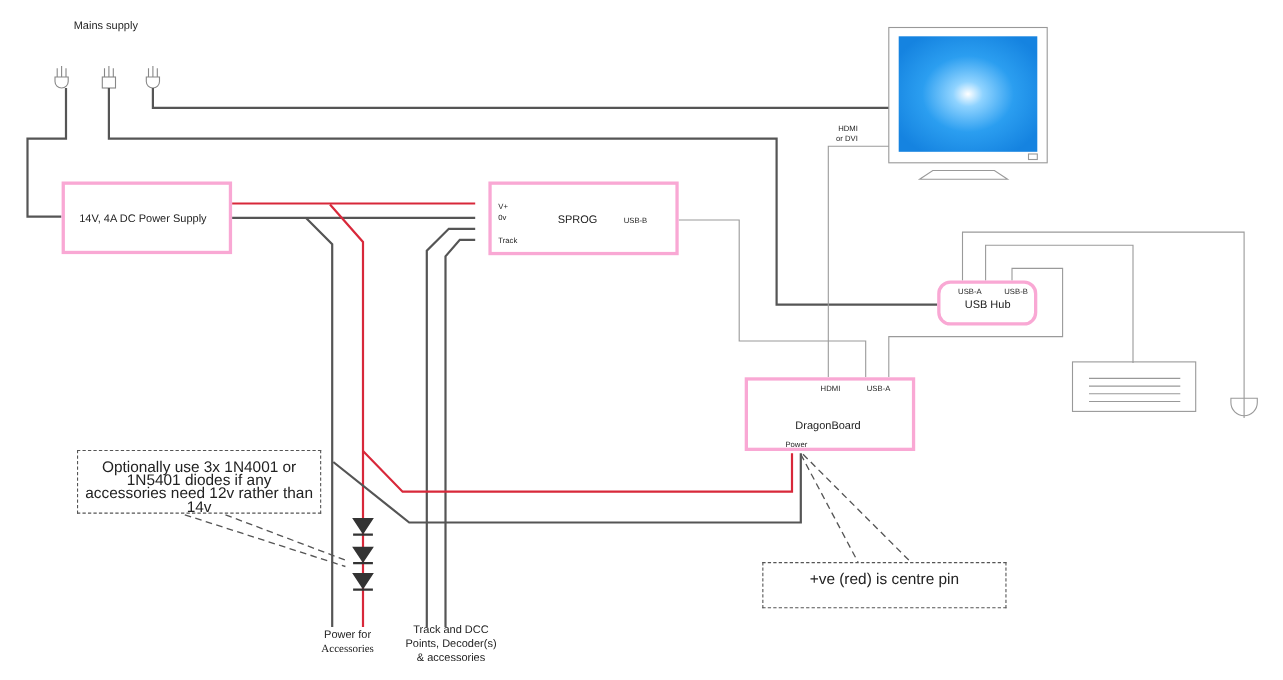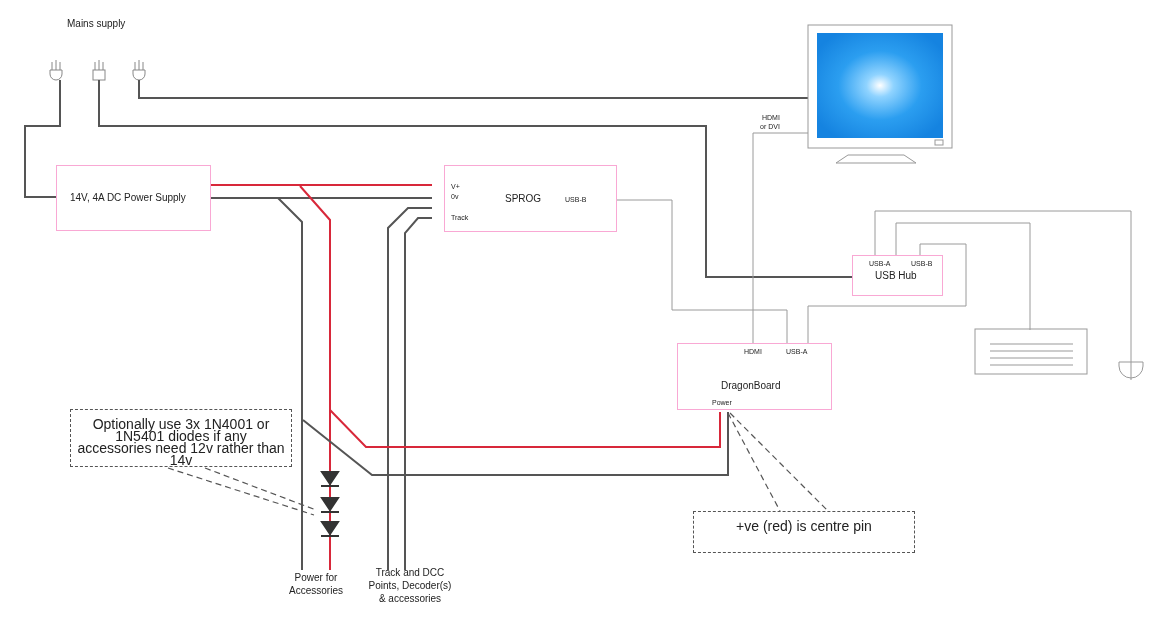--- a/index.html
+++ b/index.html
@@ -1,21 +1,21 @@
 <!DOCTYPE html>
 <html><head>
   <meta charset="utf-8">
   <style>
     html, body { margin: 0; padding: 0; background: #ffffff; }
     body { width: 1166px; height: 618px; position: relative; overflow: hidden;
            font-family: "Liberation Sans", sans-serif; color: #222; }
     svg.wires { position: absolute; left: 0; top: 0; }
     .lbl { position: absolute; font-size: 10px; line-height: 12px; color: #222; white-space: nowrap; }
     .tiny { font-size: 7px; line-height: 9px; }
-    .box { position: absolute; border: 1px solid #f9a8d4; background: #fff; box-sizing: border-box; }
+    .box { position: absolute; border: 3px solid #f9a8d4; background: #fff; box-sizing: border-box; }
     .center { text-align: center; }
     .note { position: absolute; border: 1.5px dashed #555; box-sizing: border-box; background: #fff;
             font-size: 14px; line-height: 12px; text-align: center; padding: 3px 6px; }
   </style>
 </head>
 <body>
 
 <svg class="wires" width="1166" height="618" viewBox="0 0 1166 618">
 
   <g fill="none" stroke="#888" stroke-width="1">
@@ -108,35 +108,35 @@
   <div class="lbl tiny" style="left:6px;top:16px;">V+</div>
   <div class="lbl tiny" style="left:6px;top:26px;">0v</div>
   <div class="lbl tiny" style="left:6px;top:47px;">Track</div>
   <div class="lbl" style="left:60px;top:27px;">SPROG</div>
   <div class="lbl tiny" style="left:120px;top:29px;">USB-B</div>
 </div>
 
 <div class="lbl tiny center" style="left:762px;top:113px;">HDMI</div>
 <div class="lbl tiny center" style="left:760px;top:122px;">or DVI</div>
 
-<div class="box" style="left:852px;top:255px;width:91px;height:41px;">
+<div class="box" style="left:852px;top:255px;width:91px;height:41px;border-radius:12px;">
   <div class="lbl tiny" style="left:16px;top:3px;">USB-A</div>
   <div class="lbl tiny" style="left:58px;top:3px;">USB-B</div>
   <div class="lbl" style="left:22px;top:14px;">USB Hub</div>
 </div>
 
 <div class="box" style="left:677px;top:343px;width:155px;height:67px;">
   <div class="lbl tiny" style="left:66px;top:3px;">HDMI</div>
   <div class="lbl tiny" style="left:108px;top:3px;">USB-A</div>
   <div class="lbl" style="left:43px;top:36px;">DragonBoard</div>
   <div class="lbl tiny" style="left:34px;top:54px;">Power</div>
 </div>
 
 <div class="note" style="left:70px;top:409px;width:222px;height:58px;padding-top:8px;">Optionally use 3x 1N4001 or 1N5401 diodes if any accessories need 12v rather than 14v</div>
 
 <div class="note" style="left:693px;top:511px;width:222px;height:42px;padding-top:8px;">+ve (red) is centre pin</div>
 
 <div class="lbl center" style="left:283px;top:572px;width:66px;">Power for</div>
-<div class="lbl center" style="left:283px;top:585px;width:66px;">Accessories</div>
+<div class="lbl center" style="left:283px;top:585px;width:66px;font-family:Liberation Serif, serif;">Accessories</div>
 
 <div class="lbl center" style="left:362px;top:567px;width:96px;">Track and DCC</div>
 <div class="lbl center" style="left:362px;top:580px;width:96px;">Points,  Decoder(s)</div>
 <div class="lbl center" style="left:362px;top:593px;width:96px;">&amp;  accessories</div>
 
 </body></html>

